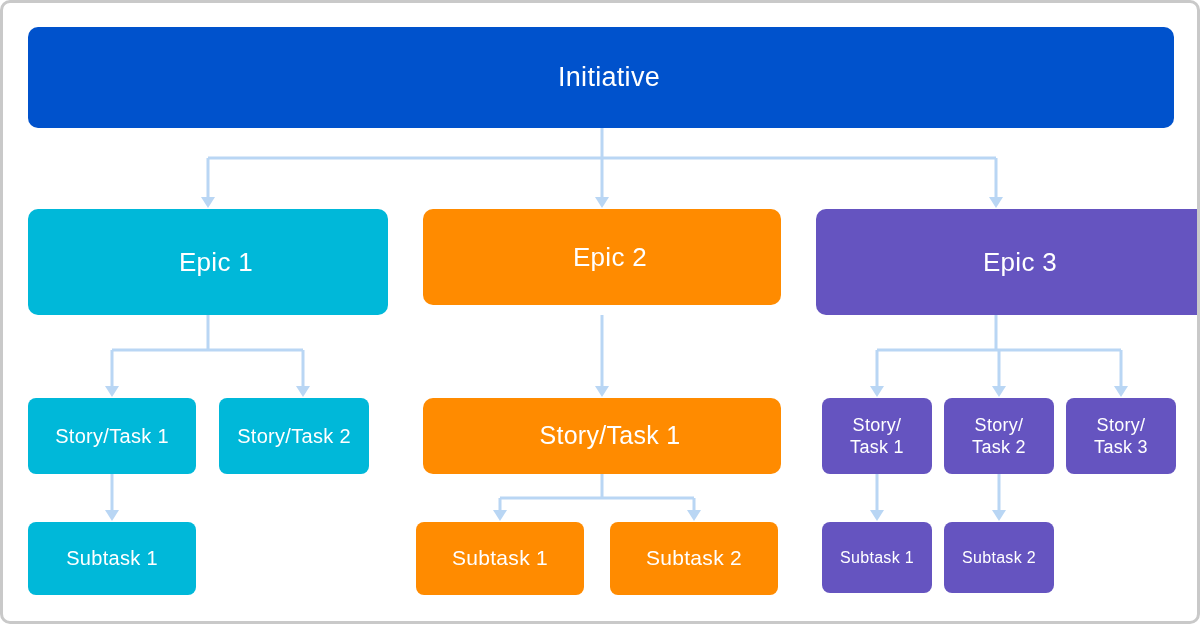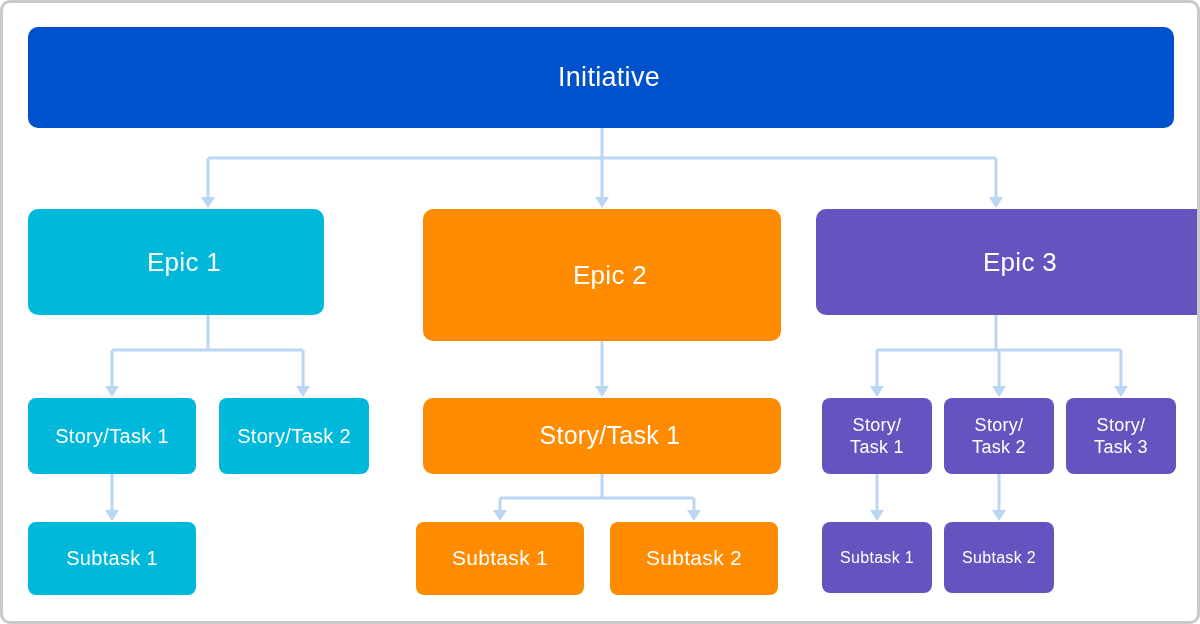--- a/index.html
+++ b/index.html
@@ -58,22 +58,22 @@
   }
   .r-lg { border-radius: 10px; padding-left: 16px; }
   .r-sm { border-radius: 8px; }
 
   .bg-initiative { background: var(--color-initiative, #0052cc); }
   .bg-epic1 { background: var(--color-epic1, #00b8d9); }
   .bg-epic2 { background: var(--color-epic2, #ff8b00); }
   .bg-epic3 { background: var(--color-epic3, #6554c0); }
 
   .n-initiative { left: 28px; top: 27px; width: 1146px; height: 101px; font-size: 27px; }
-  .n-epic1 { left: 28px;  top: 209px; width: 296px; height: 106px; font-size: 26px; }
-  .n-epic2 { left: 423px; top: 209px; width: 358px; height: 132px; font-size: 26px; }
+  .n-epic1 { left: 28px;  top: 209px; width: 360px; height: 106px; font-size: 26px; }
+  .n-epic2 { left: 423px; top: 209px; width: 358px; height: 96px; font-size: 26px; }
   .n-epic3 { left: 816px; top: 209px; width: 392px; height: 106px; font-size: 26px; }
 
   .n-e1s1 { left: 28px;  top: 398px; width: 168px; height: 76px; font-size: 20px; }
   .n-e1s2 { left: 219px; top: 398px; width: 150px; height: 76px; font-size: 20px; }
   .n-e2s1 { left: 423px; top: 398px; width: 358px; height: 76px; font-size: 25px; }
   .n-e3s1 { left: 822px;  top: 398px; width: 110px; height: 76px; font-size: 18px; }
   .n-e3s2 { left: 944px;  top: 398px; width: 110px; height: 76px; font-size: 18px; }
   .n-e3s3 { left: 1066px; top: 398px; width: 110px; height: 76px; font-size: 18px; }
 
   .n-e1sub1 { left: 28px;  top: 522px; width: 168px; height: 73px; font-size: 20px; }

